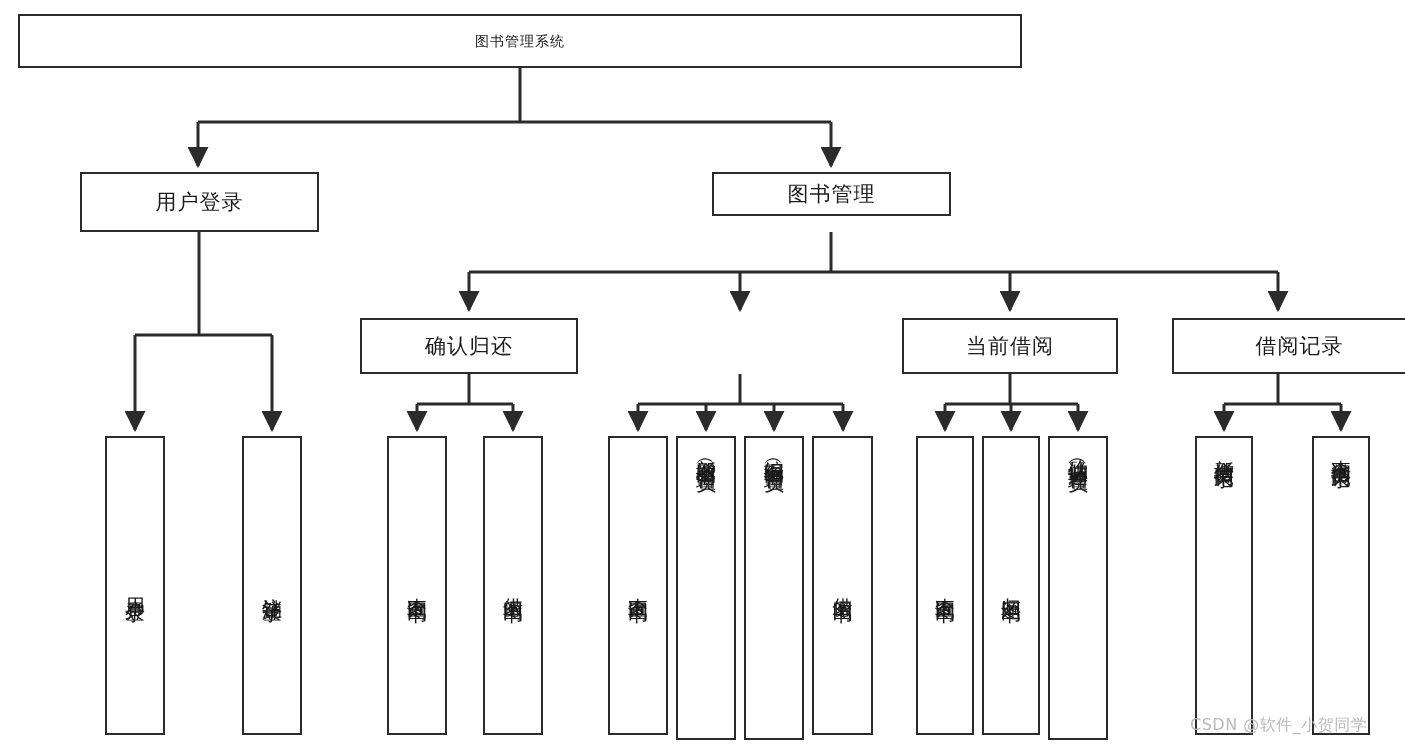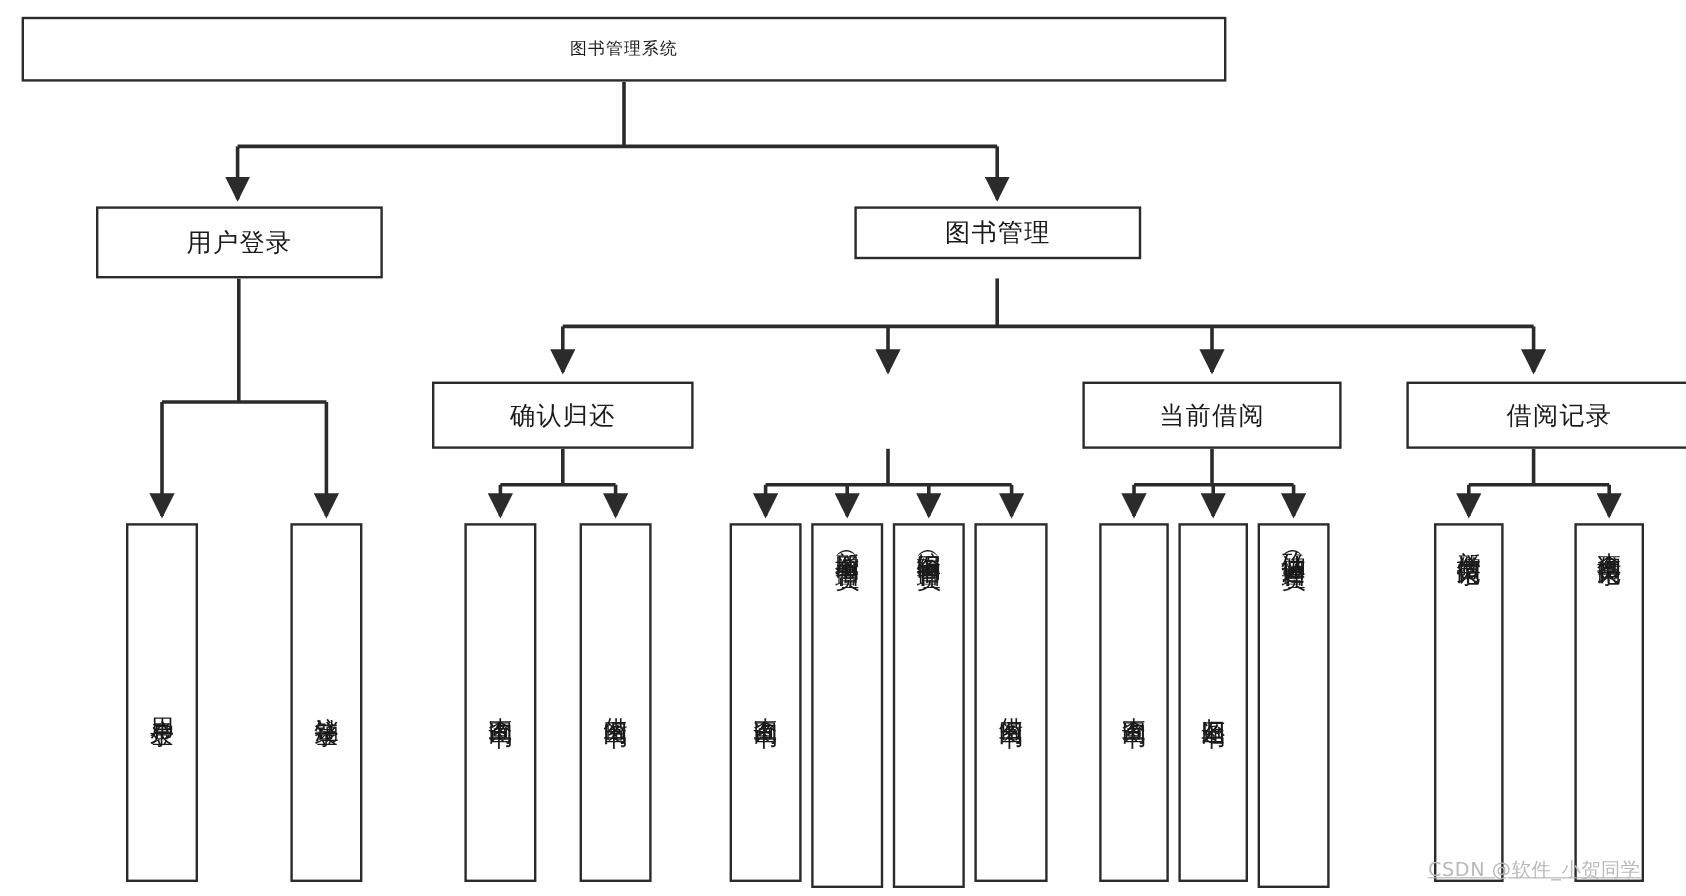--- a/index.html
+++ b/index.html
@@ -67,21 +67,20 @@
   
   .node.vert.top {
     align-items: flex-start;
   }
   .watermark {
     position: absolute;
     color: #b9b9b9;
     font-size: 16px;
     white-space: nowrap;
     letter-spacing: 0.5px;
-    text-decoration: underline;
   }
 </style>
 </head>
 <body>
 
 <div id="canvas">
 
   <svg id="edges" viewBox="0 0 1405 747" xmlns="http://www.w3.org/2000/svg">
     <defs>
       <marker id="arrow" viewBox="0 0 10 10" refX="9" refY="5" markerWidth="7" markerHeight="7" orient="auto-start-reverse">

